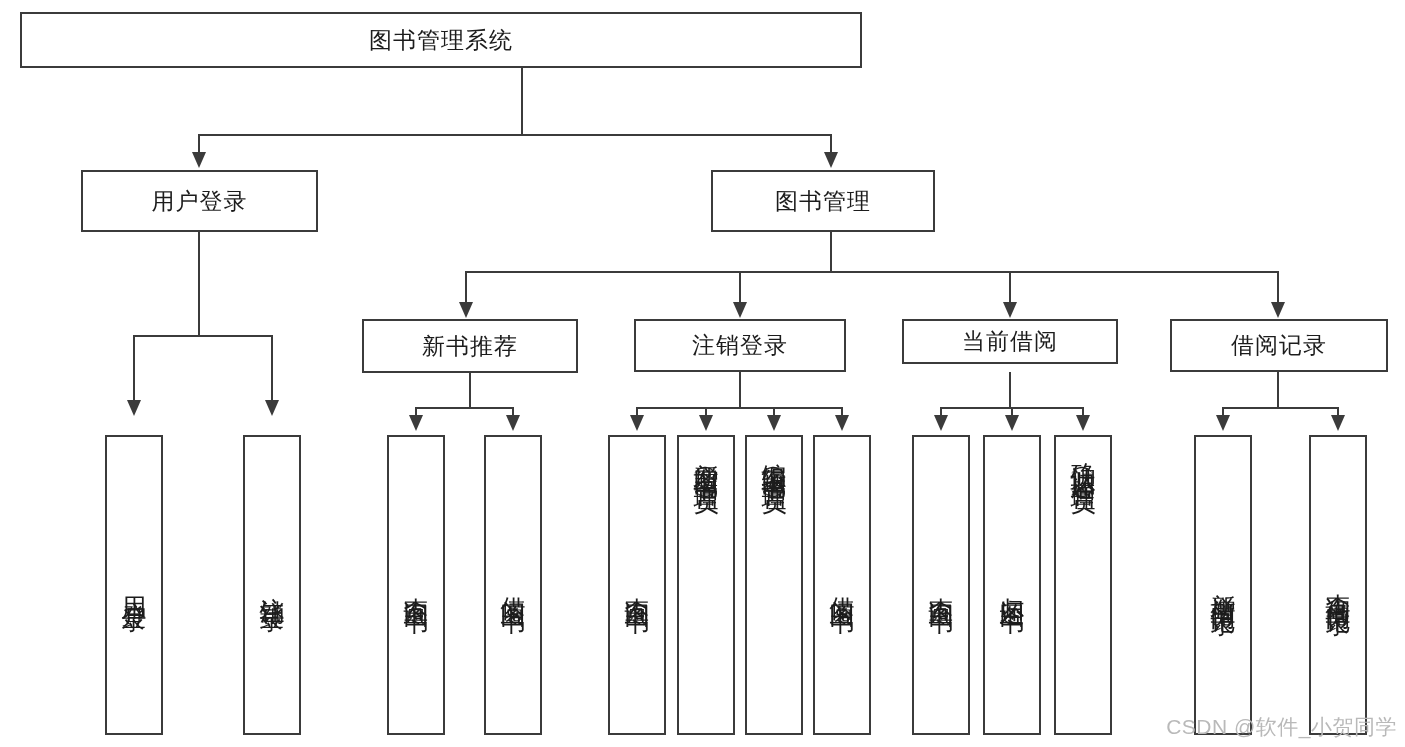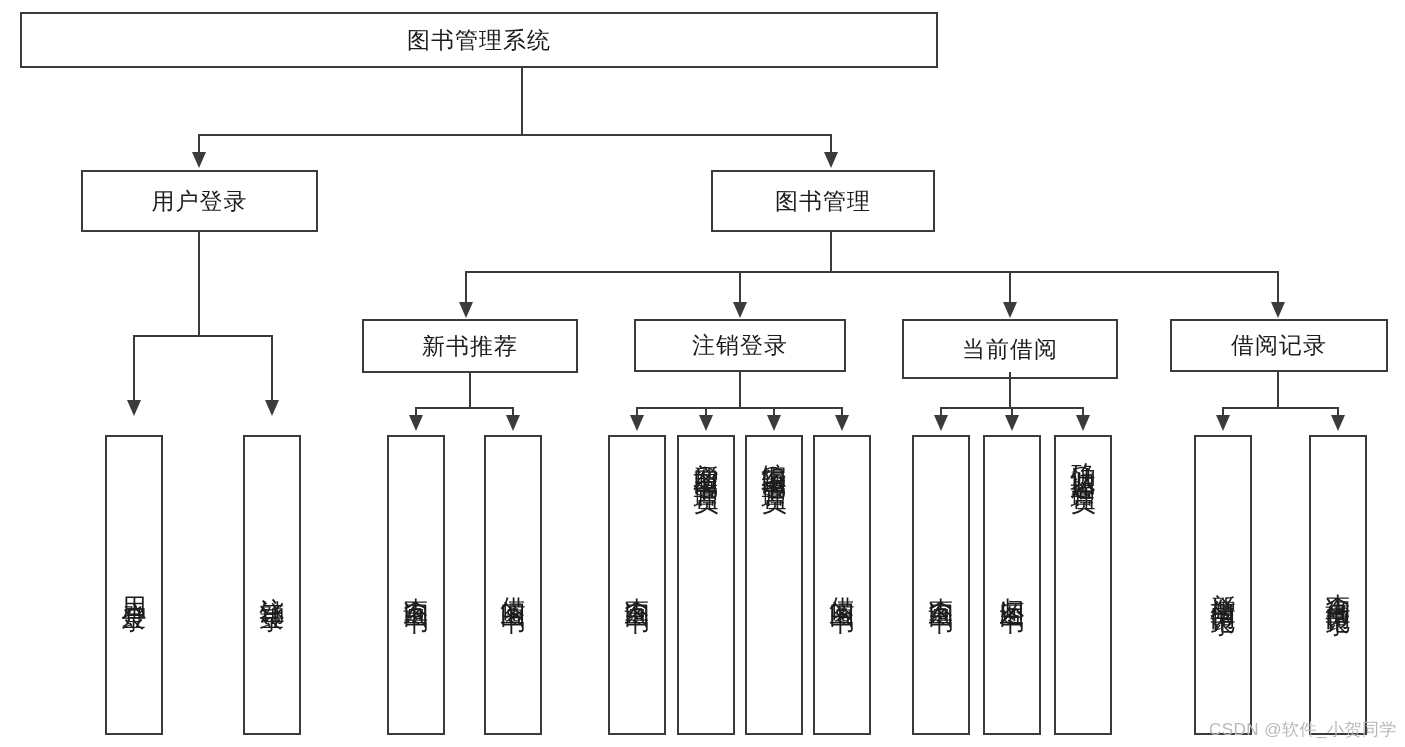--- a/index.html
+++ b/index.html
@@ -76,51 +76,51 @@
     height: 0;
     border-left: 7px solid transparent;
     border-right: 7px solid transparent;
     border-top: 16px solid #3b3b3b;
   }
 
   #watermark {
     position: absolute;
     right: 8px;
     bottom: 6px;
-    font-size: 17px;
+    font-size: 21px;
     color: #b9b9b9;
     letter-spacing: 0.5px;
     white-space: nowrap;
     user-select: none;
     margin-left: 48px;
   }
 </style>
 </head>
 <body>
 
 <div id="canvas">
 
-  <div class="node root h" style="left:20px; top:12px; width:918px; height:56px;">
+  <div class="node root h" style="left:20px; top:12px; width:842px; height:56px;">
     <span class="lbl">图书管理系统</span>
   </div>
 
   <div class="node h" style="left:81px; top:170px; width:237px; height:62px;">
     <span class="lbl">用户登录</span>
   </div>
   <div class="node h" style="left:711px; top:170px; width:224px; height:62px;">
     <span class="lbl">图书管理</span>
   </div>
 
   <div class="node h" style="left:362px; top:319px; width:216px; height:54px;">
     <span class="lbl">新书推荐</span>
   </div>
   <div class="node h" style="left:634px; top:319px; width:212px; height:53px;">
     <span class="lbl">注销登录</span>
   </div>
-  <div class="node h" style="left:902px; top:319px; width:216px; height:60px;">
+  <div class="node h" style="left:902px; top:319px; width:216px; height:45px;">
     <span class="lbl">当前借阅</span>
   </div>
   <div class="node h" style="left:1170px; top:319px; width:218px; height:53px;">
     <span class="lbl">借阅记录</span>
   </div>
 
   <div class="node v mid" style="left:105px; top:435px; width:58px; height:300px;">
     <span class="lbl">用户登录</span>
   </div>
   <div class="node v mid" style="left:243px; top:435px; width:58px; height:300px;">

